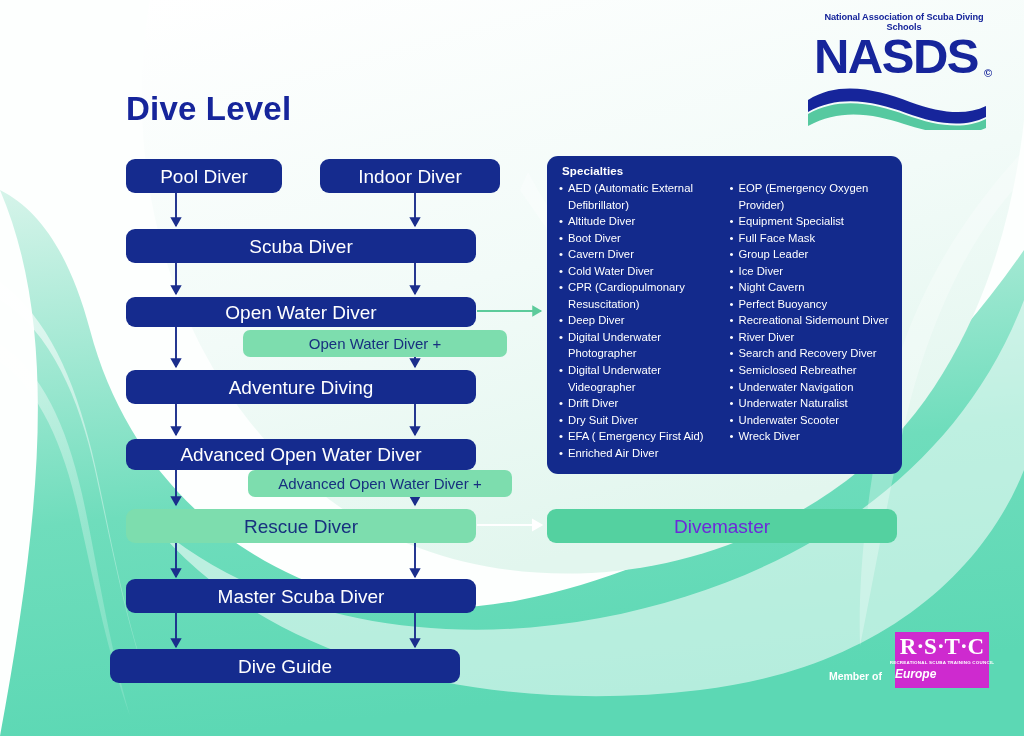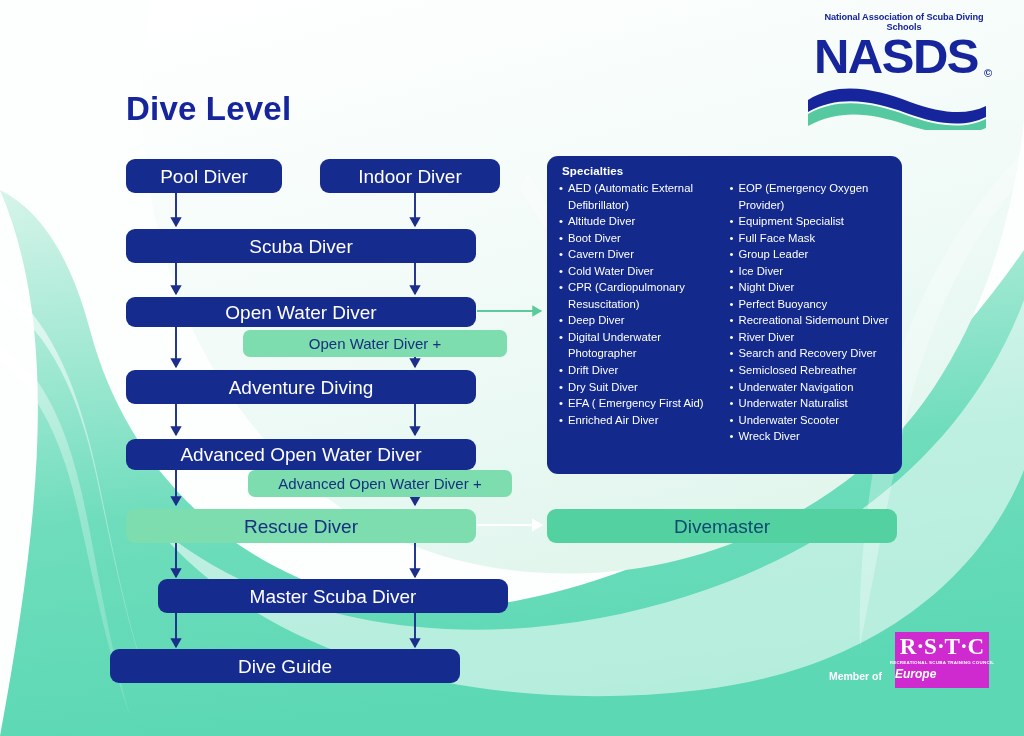--- a/index.html
+++ b/index.html
@@ -22,21 +22,21 @@
 
   
   .node{
     position:absolute;border-radius:9px;
     display:flex;align-items:center;justify-content:center;
     font-size:19px;line-height:1;
     box-sizing:border-box;
   }
   .node.navy{background:#152B8E;color:#ffffff;}
   .node.mint{background:#7DDDAE;color:#17307F;}
-  .node.mintdark{background:#54D1A0;color:#0c4a6e;}
+  .node.mintdark{background:#54D1A0;color:#6d28d9;}
   .node.plus{font-size:15px;border-radius:7px;}
 
   
   #arrows{position:absolute;inset:0;width:1024px;height:736px;pointer-events:none;}
 
   
   #spec{
     position:absolute;left:547px;top:156px;width:355px;height:318px;
     background:#132A8C;border-radius:11px;box-sizing:border-box;
     padding:9px 12px 8px 12px;color:#ffffff;
@@ -201,48 +201,49 @@
   <div class="node navy" style="left:126px;top:370px;width:350px;height:34px;">Adventure Diving</div>
 
   <div class="node navy" style="left:126px;top:439px;width:350px;height:31px;">Advanced Open Water Diver</div>
 
   <div class="node mint plus" style="left:248px;top:470px;width:264px;height:27px;">Advanced Open Water Diver +</div>
 
   <div class="node mint" style="left:126px;top:509px;width:350px;height:34px;">Rescue Diver</div>
 
   <div class="node mintdark" style="left:547px;top:509px;width:350px;height:34px;">Divemaster</div>
 
-  <div class="node navy" style="left:126px;top:579px;width:350px;height:34px;margin-left:32px;">Master Scuba Diver</div>
+  <div class="node navy" style="left:126px;top:579px;width:350px;height:34px;">Master Scuba Diver</div>
 
   <div class="node navy" style="left:110px;top:649px;width:350px;height:34px;">Dive Guide</div>
 
   <div id="spec">
     <div class="hdr">Specialties</div>
     <div class="cols">
       <ul>
         <li>AED (Automatic External Defibrillator)</li>
         <li>Altitude Diver</li>
         <li>Boot Diver</li>
         <li>Cavern Diver</li>
         <li>Cold Water Diver</li>
         <li>CPR (Cardiopulmonary Resuscitation)</li>
         <li>Deep Diver</li>
         <li>Digital Underwater Photographer</li>
+        <li>Digital Underwater Videographer</li>
         <li>Drift Diver</li>
         <li>Dry Suit Diver</li>
         <li>EFA ( Emergency First Aid)</li>
         <li>Enriched Air Diver</li>
       </ul>
       <ul>
         <li>EOP (Emergency Oxygen Provider)</li>
         <li>Equipment Specialist</li>
         <li>Full Face Mask</li>
         <li>Group Leader</li>
         <li>Ice Diver</li>
-        <li>Night Diver</li>
+        <li>Night Cavern</li>
         <li>Perfect Buoyancy</li>
         <li>Recreational Sidemount Diver</li>
         <li>River Diver</li>
         <li>Search and Recovery Diver</li>
         <li>Semiclosed Rebreather</li>
         <li>Underwater Navigation</li>
         <li>Underwater Naturalist</li>
         <li>Underwater Scooter</li>
         <li>Wreck Diver</li>
       </ul>

